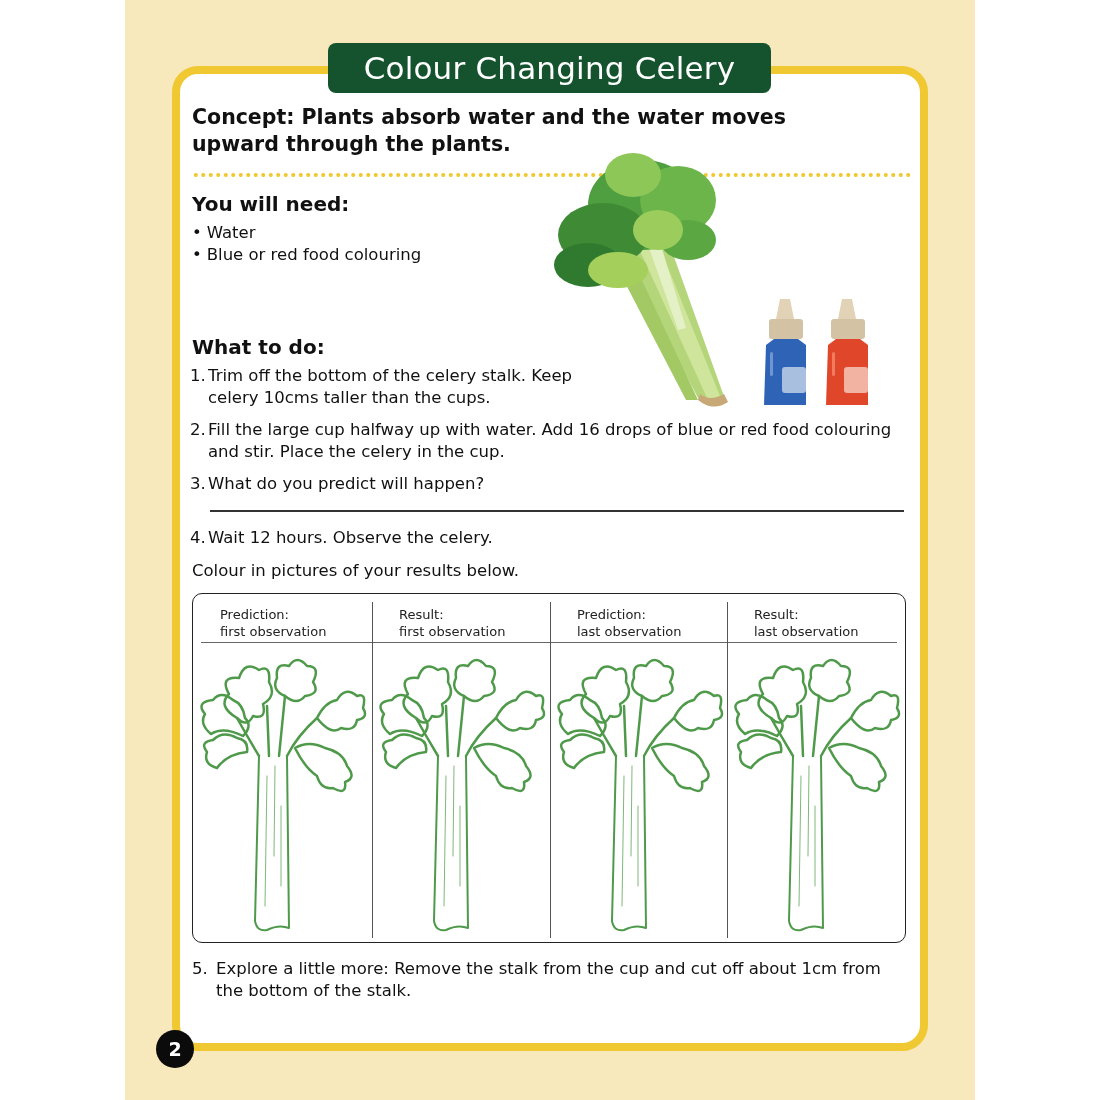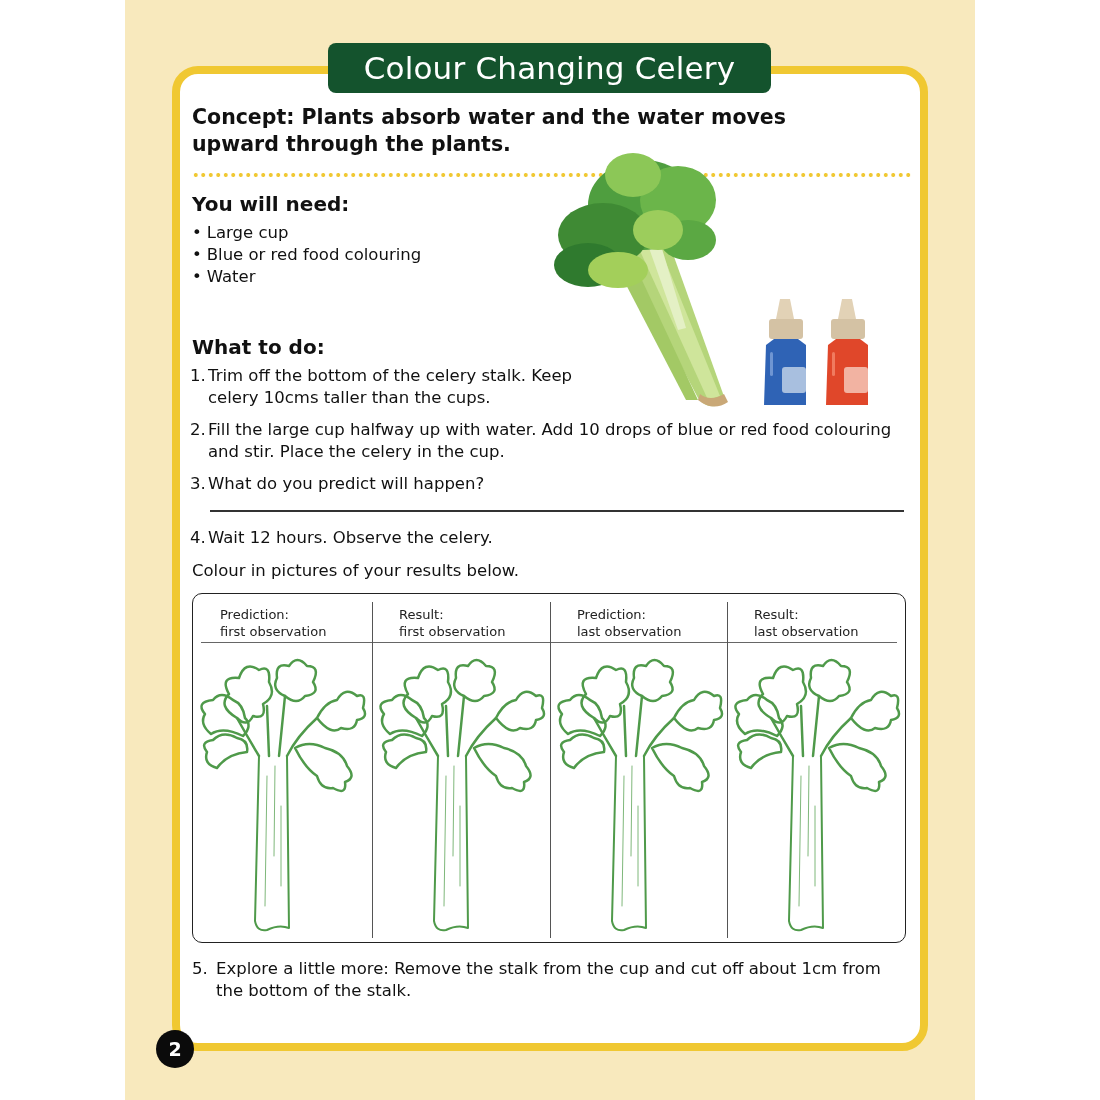--- a/index.html
+++ b/index.html
@@ -80,34 +80,33 @@
 <div class="title-banner">
   <span>Colour Changing Celery</span>
 </div>
 
 <div class="abs concept">Concept: Plants absorb water and the water moves upward through the plants.</div>
 
 <div class="abs dotted"></div>
 
 <div class="abs h2 need-title">You will need:</div>
 <ul class="abs bullets">
-  <li>Large cup</li>
+  <li>Water</li>
   <li>Blue or red food colouring</li>
-  <li>Water</li>
 </ul>
 
 <div class="abs h2 todo-title">What to do:</div>
 
 <div class="abs step step1">
   <span class="num">1.</span>
   <span class="txt">Trim off the bottom of the celery stalk. Keep celery 10cms taller than the cups.</span>
 </div>
 <div class="abs step step2">
   <span class="num">2.</span>
-  <span class="txt">Fill the large cup halfway up with water. Add 10 drops of blue or red food colouring and stir. Place the celery in the cup.</span>
+  <span class="txt">Fill the large cup halfway up with water. Add 16 drops of blue or red food colouring and stir. Place the celery in the cup.</span>
 </div>
 <div class="abs step step3">
   <span class="num">3.</span>
   <span class="txt">What do you predict will happen?</span>
 </div>
 <div class="abs answer-line"></div>
 <div class="abs step step4">
   <span class="num">4.</span>
   <span class="txt">Wait 12 hours. Observe the celery.</span>
 </div>

